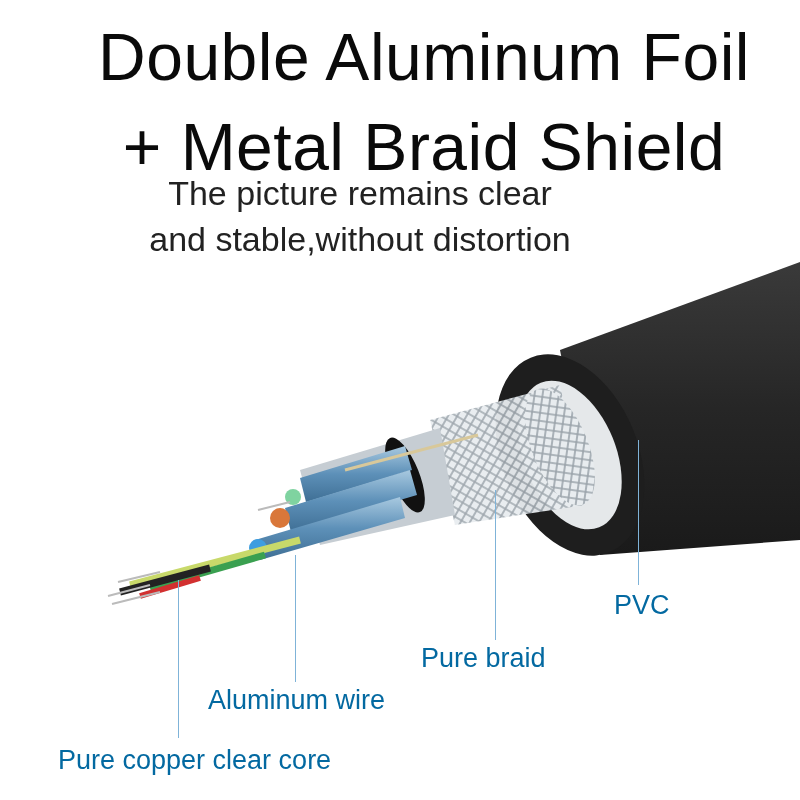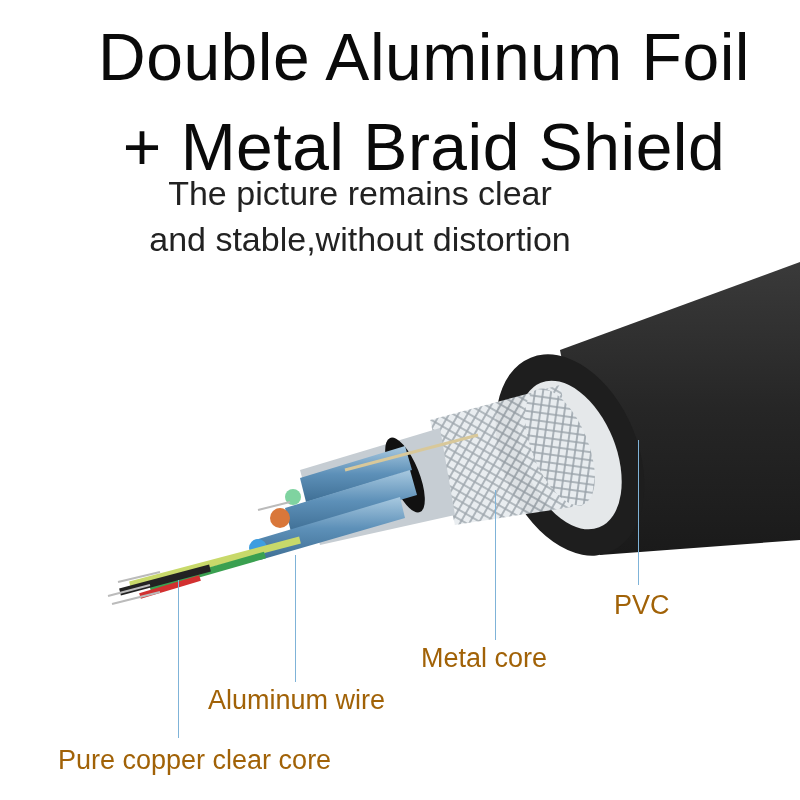--- a/index.html
+++ b/index.html
@@ -4,21 +4,21 @@
 <style>
   html,body{margin:0;padding:0;background:#fff;}
   body{width:800px;height:800px;position:relative;overflow:hidden;font-family:"Liberation Sans",sans-serif;color:#111;}
   .title{position:absolute;left:0;width:800px;text-align:center;font-weight:400;font-size:66px;letter-spacing:0.5px;line-height:1;color:#0a0a0a;padding-left:24px;}
   .t1{top:24px;}
   .t2{top:114px;}
   .sub{position:absolute;left:0;width:720px;text-align:center;font-size:34px;line-height:1;color:#222;font-weight:300;}
   .s1{top:176px;}
   .s2{top:222px;}
   .callout-line{position:absolute;width:1px;background:#7fb3d8;}
-  .label{position:absolute;font-size:27px;color:#a16207;white-space:nowrap;}
+  .label{position:absolute;font-size:27px;color:#0369a1;white-space:nowrap;}
   svg.cable{position:absolute;left:0;top:0;}
 </style>
 </head>
 <body>
 
 <div class="title t1">Double Aluminum Foil</div>
 <div class="title t2">+ Metal Braid Shield</div>
 <div class="sub s1">The picture remains clear</div>
 <div class="sub s2">and stable,without distortion</div>
 
@@ -74,15 +74,15 @@
     <path d="M258 510 L290 502" stroke="#bbb" stroke-width="2"></path>
   </g>
 </svg>
 
 <div class="callout-line" style="left:638px;top:440px;height:145px;"></div>
 <div class="callout-line" style="left:495px;top:490px;height:150px;"></div>
 <div class="callout-line" style="left:295px;top:555px;height:127px;"></div>
 <div class="callout-line" style="left:178px;top:580px;height:158px;"></div>
 
 <div class="label" style="left:614px;top:590px;">PVC</div>
-<div class="label" style="left:421px;top:643px;">Metal core</div>
+<div class="label" style="left:421px;top:643px;">Pure braid</div>
 <div class="label" style="left:208px;top:685px;">Aluminum wire</div>
 <div class="label" style="left:58px;top:745px;">Pure copper clear core</div>
 
 </body></html>

